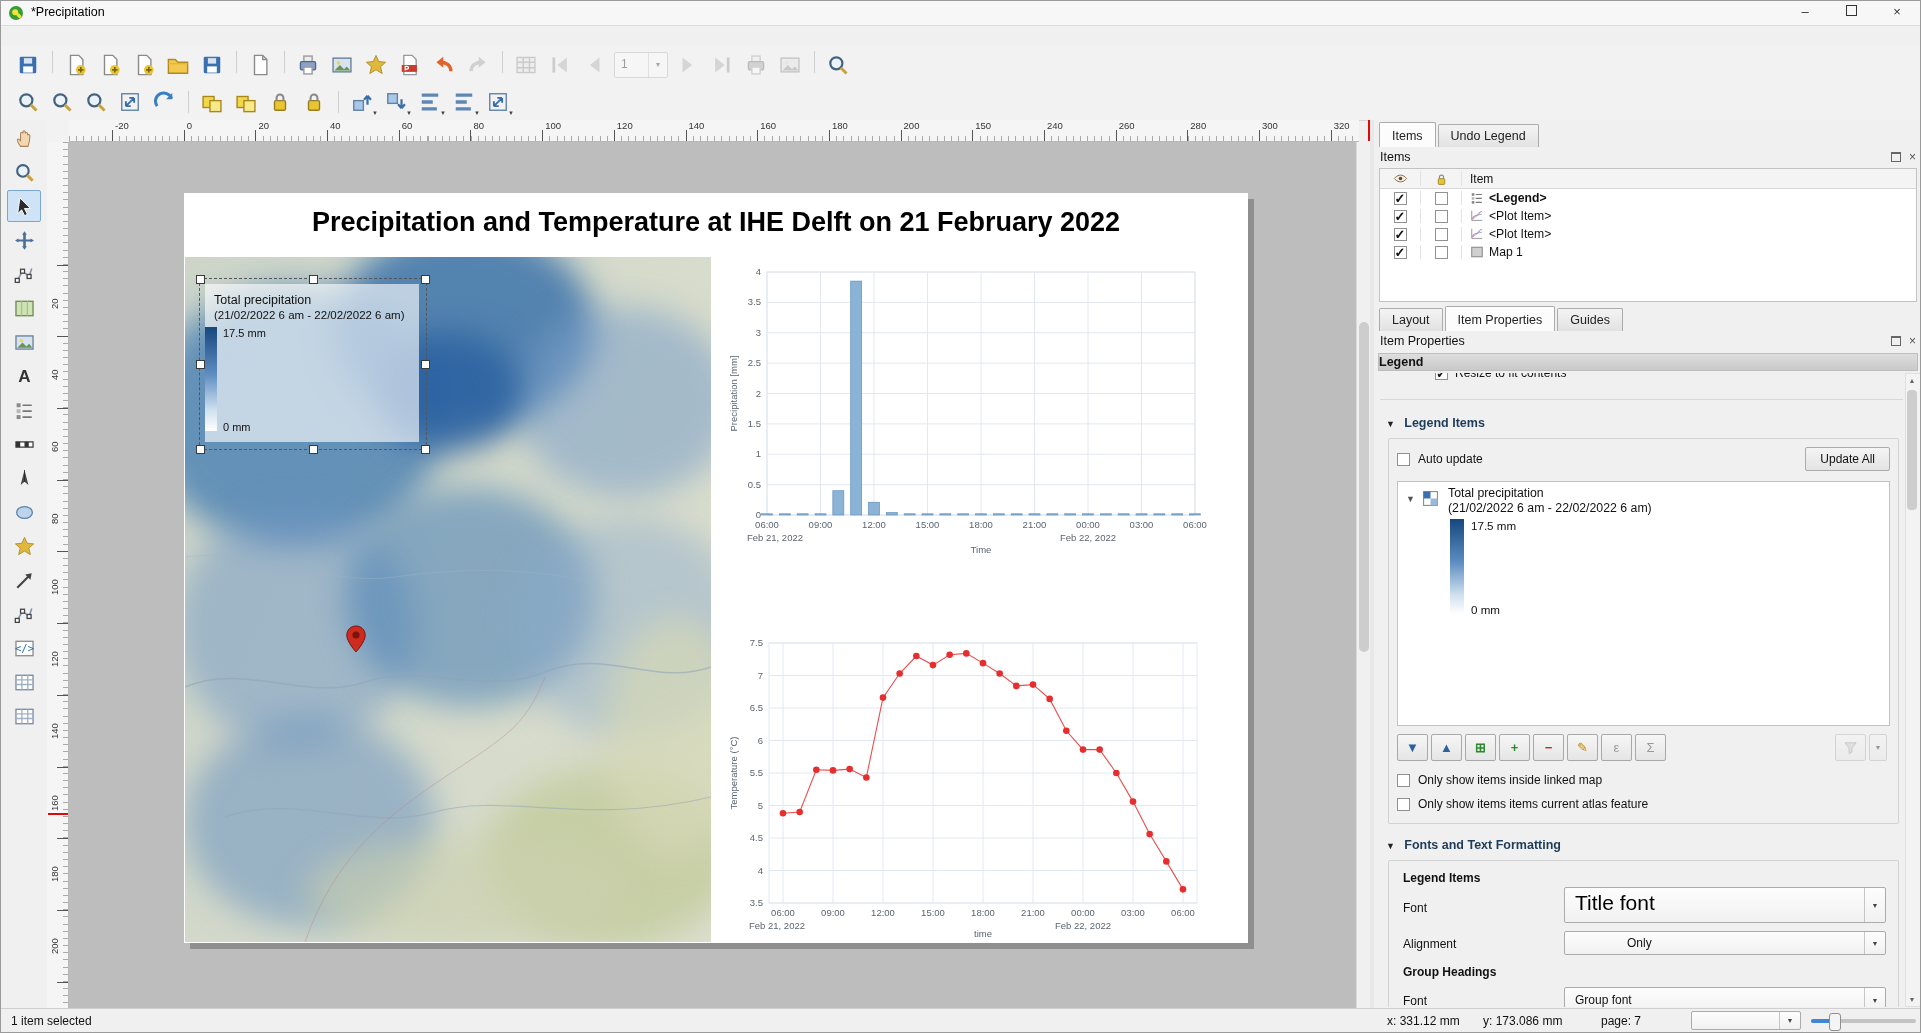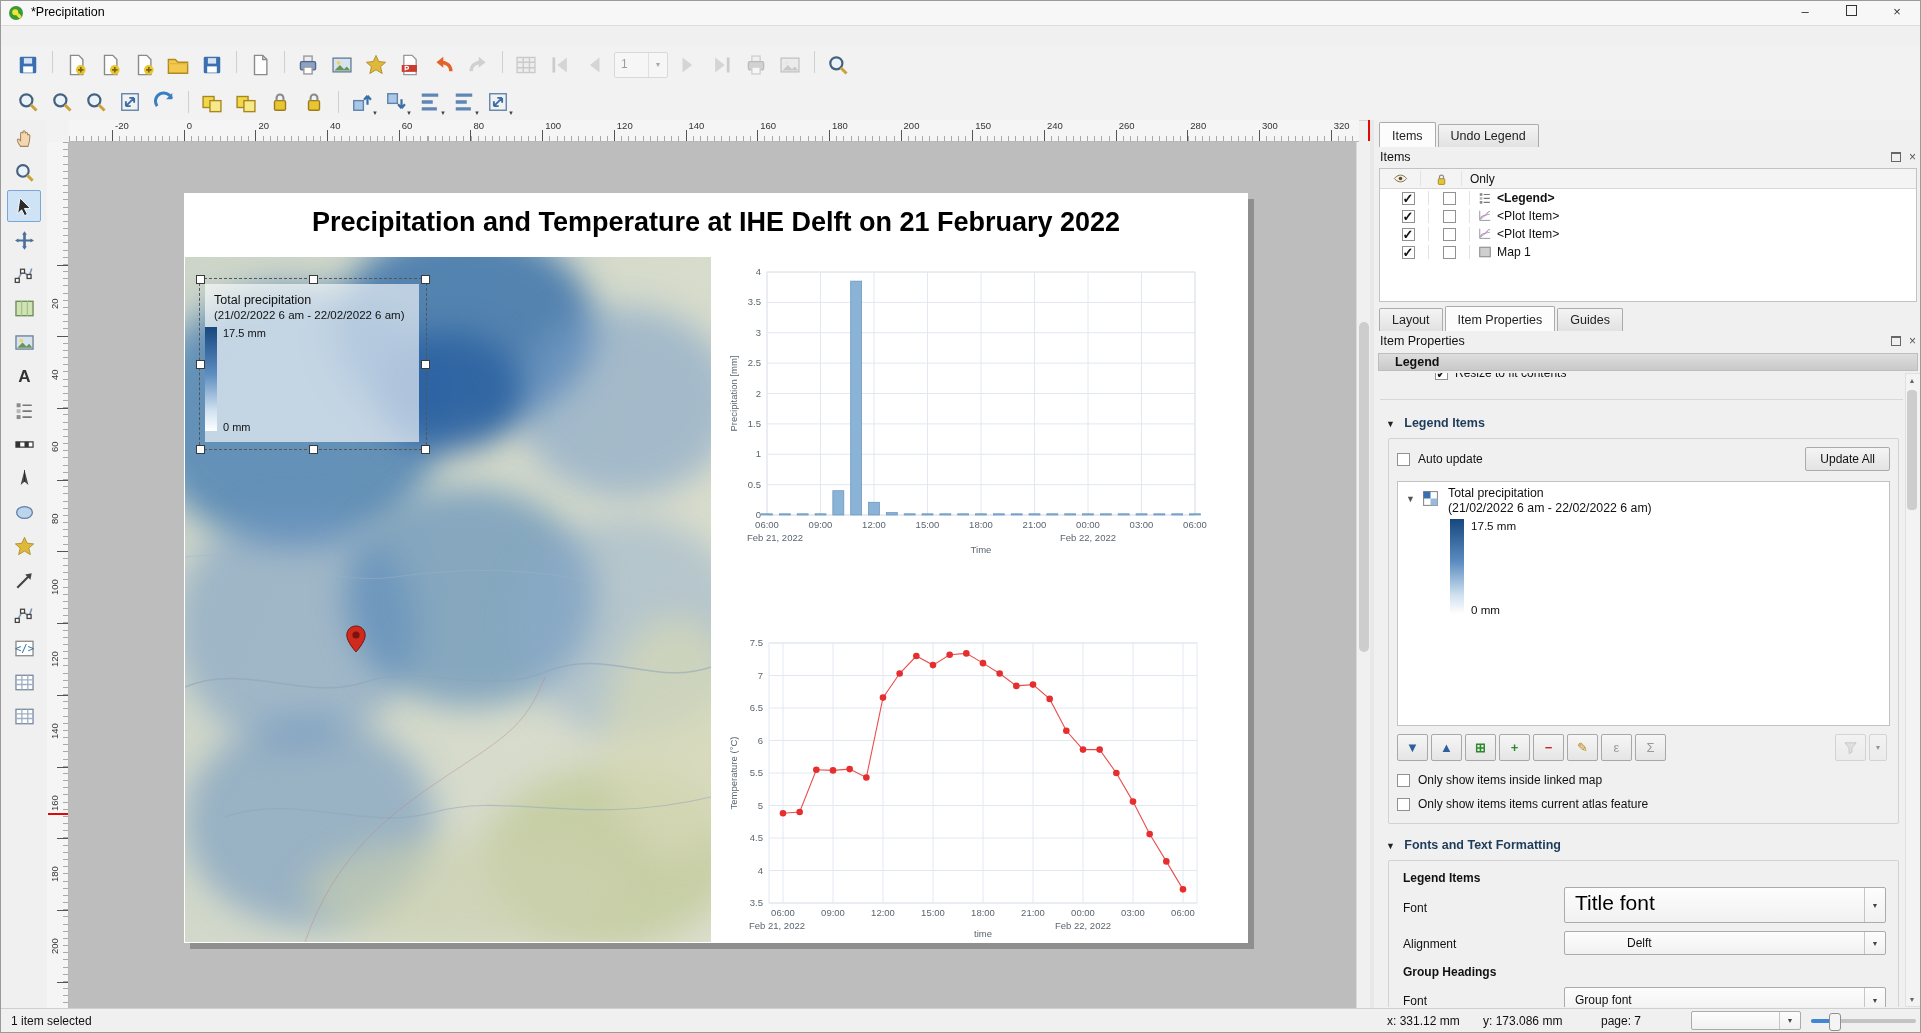--- a/index.html
+++ b/index.html
@@ -73,28 +73,28 @@
   .tab{border:1px solid #ababab;border-bottom:none;background:linear-gradient(#f4f4f4,#e2e2e2);padding:4px 12px;font-size:12.5px;margin-right:2px;border-radius:2px 2px 0 0;color:#222;}
   .tab.active{background:#fcfcfc;padding-top:6px;}
   .panel-label{font-size:12.5px;color:#111;}
   .mini-ico{display:inline-block;color:#555;}
   .sqico{display:inline-block;width:8px;height:7px;border:1px solid #666;border-top-width:2px;}
   .itemstable{position:absolute;left:5px;top:48px;right:5px;height:132px;background:#fff;border:1px solid #c2c2c2;}
   .ithead{display:flex;height:19px;border-bottom:1px solid #d8d8d8;background:#f4f4f4;align-items:center;font-size:12px;}
   .ithead .c1,.itrow .c1{width:40px;text-align:center;flex:none;}
   .ithead .c2,.itrow .c2{width:40px;text-align:center;flex:none;border-left:1px solid #e3e3e3;border-right:1px solid #e3e3e3;}
   .ithead .c3,.itrow .c3{flex:1;padding-left:8px;}
-  .itrow{display:flex;height:18px;align-items:center;font-size:12.2px;margin-left:8px;}
+  .itrow{display:flex;height:18px;align-items:center;font-size:12.2px;}
   .itrow .c3{display:flex;align-items:center;gap:5px;}
   .itrow svg{width:14px;height:14px;flex:none;}
   .itrow.bold .lab{font-weight:bold;}
   .cb{display:inline-block;width:13px;height:13px;background:#fff;border:1px solid #919191;box-sizing:border-box;position:relative;vertical-align:middle;}
   .cb.checked::after{content:"✓";position:absolute;left:0px;top:-2px;font-size:13px;font-weight:bold;color:#111;}
   .props-head{position:absolute;left:0;right:0;display:flex;align-items:center;}
-  .legend-bar{position:absolute;left:4px;right:4px;height:18px;background:linear-gradient(#dedede,#c9c9c9);border:1px solid #bdbdbd;font-weight:bold;font-size:12.5px;padding:1px 16px;box-sizing:border-box;}
+  .legend-bar{position:absolute;left:4px;right:4px;height:18px;background:linear-gradient(#dedede,#c9c9c9);border:1px solid #bdbdbd;font-weight:bold;font-size:12.5px;padding:1px 0;box-sizing:border-box;}
   .scrollarea{position:absolute;left:4px;top:253px;right:17px;bottom:2px;overflow:hidden;}
   .sechead{font-weight:bold;font-size:12.5px;color:#1e3c5a;}
   .tri{display:inline-block;font-size:9px;color:#222;margin-right:6px;}
   .groupbox{border:1px solid #d2d2d2;border-radius:2px;}
   .btn{background:linear-gradient(#f4f4f4,#e3e3e3);border:1px solid #ababab;border-radius:2px;font-size:12px;text-align:center;color:#111;}
   .treebox{background:#fff;border:1px solid #c2c2c2;}
   .lbtn{width:29px;height:25px;display:inline-flex;align-items:center;justify-content:center;background:linear-gradient(#f6f6f6,#e5e5e5);border:1px solid #a8a8a8;border-radius:2px;margin-right:3px;font-size:13px;}
   .lbtn.blue{color:#2e5f9e;} .lbtn.green{color:#2c8a2c;font-weight:bold;} .lbtn.red{color:#cc2727;font-weight:bold;}
   .lbtn.yellow{color:#b8860b;} .lbtn.gray{color:#999;}
   .combo{position:absolute;background:linear-gradient(#fdfdfd,#f1f1f1);border:1px solid #ababab;border-radius:2px;box-sizing:border-box;}
@@ -859,21 +859,21 @@
       <span class="mini-ico" style="margin-left:8px">×</span>
     </div>
     <div class="itemstable">
       <div class="ithead">
         <span class="c1"><svg style="width:15px;height:15px;vertical-align:middle">
               <use href="#i-eye"></use>
             </svg></span>
         <span class="c2"><svg style="width:13px;height:13px;vertical-align:middle">
               <use href="#i-lock"></use>
             </svg></span>
-        <span class="c3">Only</span>
+        <span class="c3">Item</span>
       </div>
       <div>
 
           <div class="itrow bold">
             <span class="c1"><span class="cb checked"></span></span>
             <span class="c2"><span class="cb"></span></span>
             <span class="c3">
               <svg>
                 <use href="#i-legendrow"></use>
               </svg>
@@ -1008,21 +1008,21 @@
       </div>
       <div class="groupbox" style="margin:8px 6px 0 10px;padding:8px 8px 10px 14px;position:relative;height:200px">
         <div style="font-weight:bold;margin-top:2px">Legend Items</div>
         <span style="position:absolute;left:14px;top:40px">Font</span>
         <div class="combo" style="left:175px;top:26px;right:12px;height:36px">
           <span class="fontbig" style="position:absolute;left:10px;top:3px">Title font</span>
           <span class="carr">▼</span>
         </div>
         <span style="position:absolute;left:14px;top:76px">Alignment</span>
         <div class="combo" style="left:175px;top:70px;right:12px;height:24px">
-          <span style="position:absolute;left:62px;top:4px">Delft</span>
+          <span style="position:absolute;left:62px;top:4px">Only</span>
           <span class="carr">▼</span>
         </div>
         <div style="font-weight:bold;position:absolute;left:14px;top:104px">Group Headings</div>
         <span style="position:absolute;left:14px;top:133px">Font</span>
         <div class="combo" style="left:175px;top:126px;right:12px;height:27px">
           <span style="position:absolute;left:10px;top:5px">Group font</span>
           <span class="carr">▼</span>
         </div>
 
       </div>

